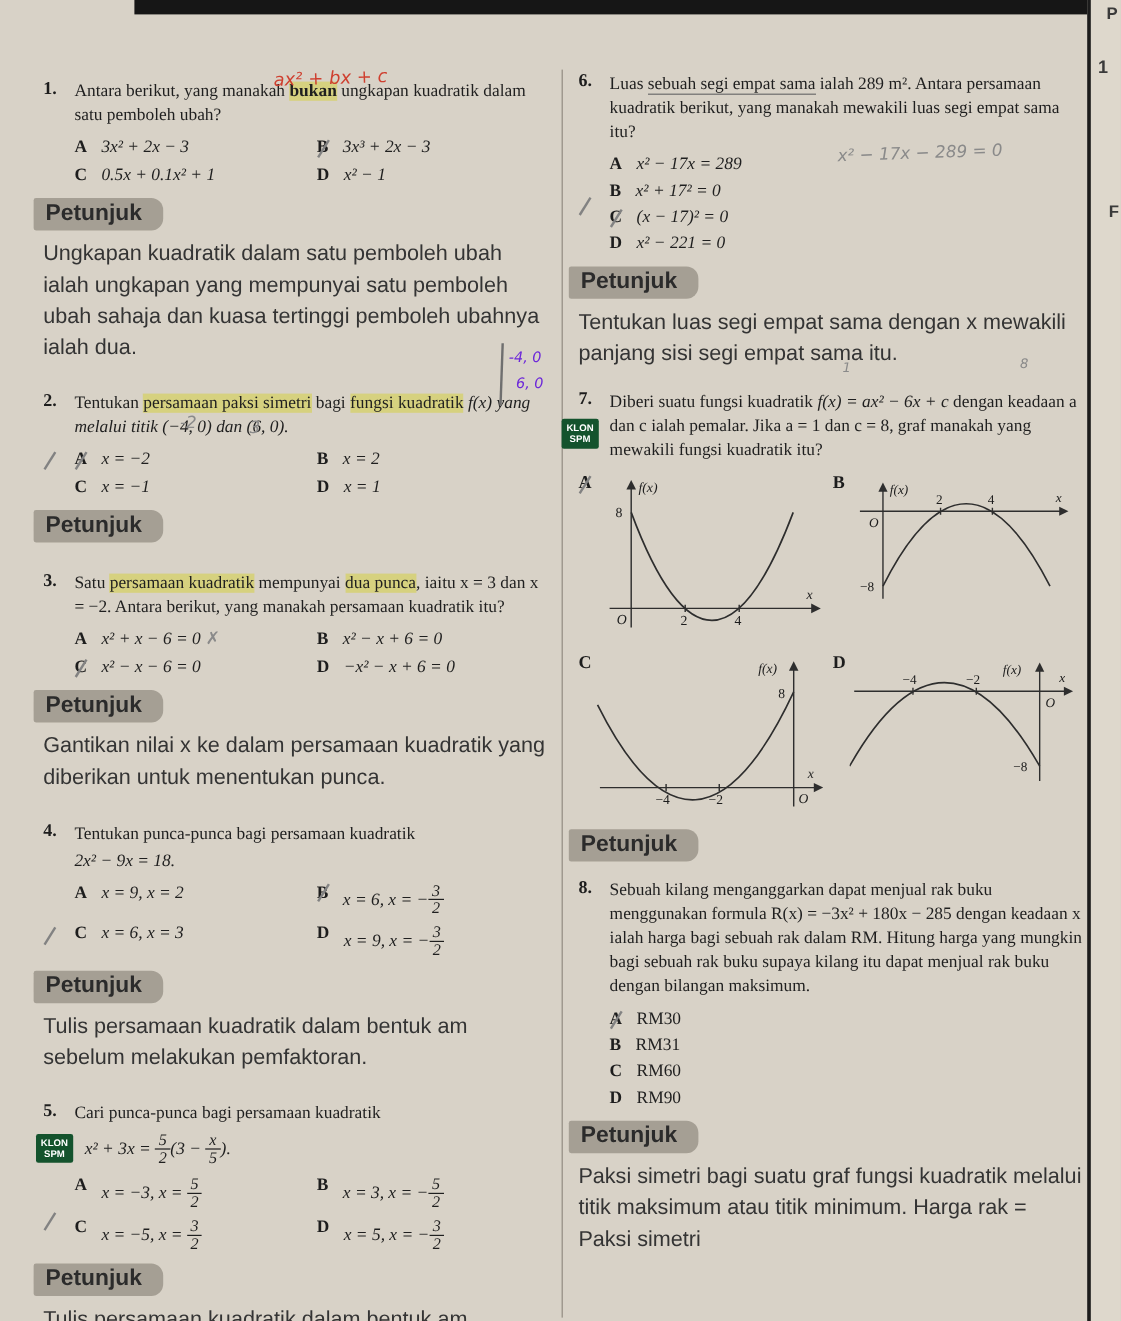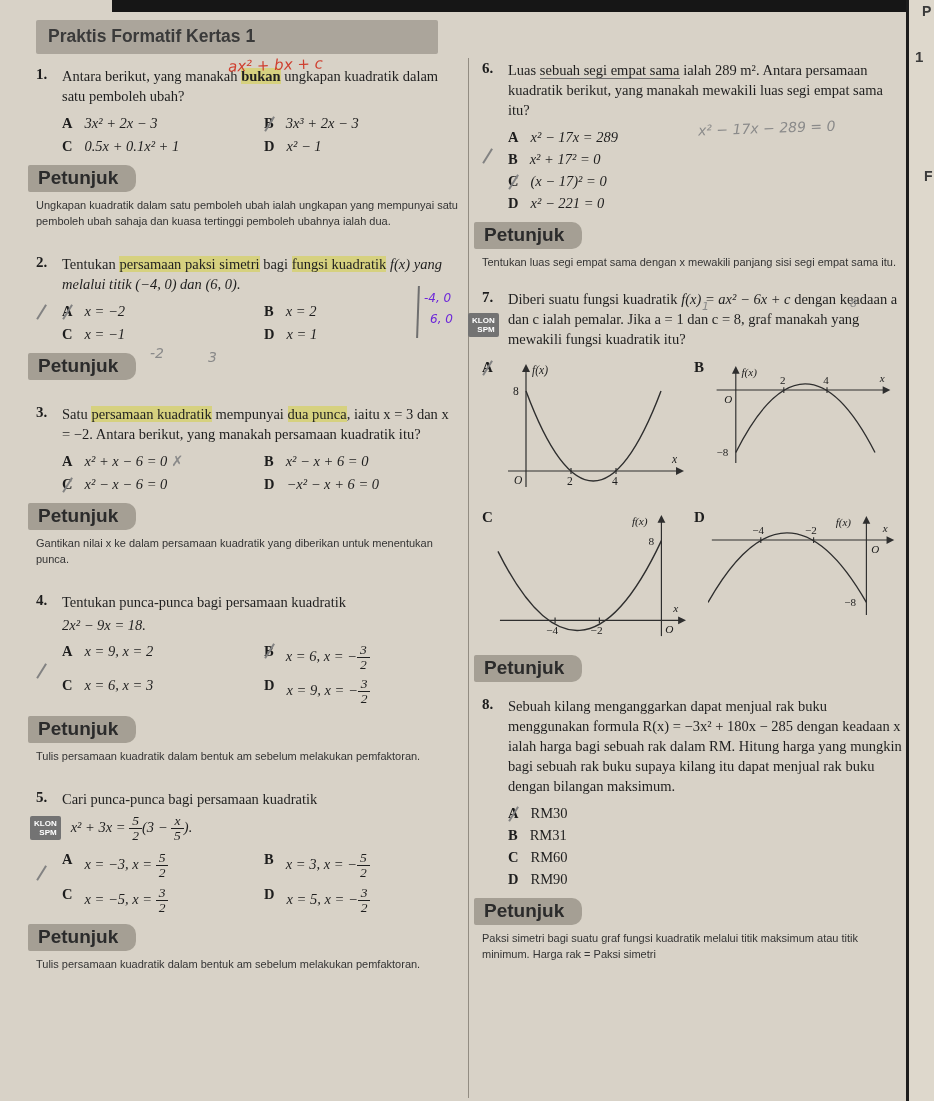--- a/index.html
+++ b/index.html
@@ -29,22 +29,22 @@
   .ot{font-size:14.5px;color:#1f1f1f}
   .math{font-style:italic}
   .eqline{margin:5px 0 9px 26px;font-size:14.5px;color:#1f1f1f}
   .q5eq{display:flex;gap:10px;align-items:center;margin-left:-6px}
   .frac{display:inline-block;vertical-align:-0.55em;text-align:center;line-height:1.02;font-size:13.5px}
   .frac .num{display:block;border-bottom:1.2px solid #1f1f1f;padding:0 3px}
   .frac .den{display:block;padding:0 3px}
   .pet{margin:8px 0 0 -8px}
   .petlabel{display:inline-block;background:#a59f94;color:#2b2b2b;font-family:"Liberation Sans",sans-serif;
             font-weight:bold;font-size:19px;padding:2px 18px 3px 10px;border-radius:2px 10px 10px 2px}
-  .pettext{margin:6px 0 0 8px;font-family:"Liberation Sans",sans-serif;font-size:11px;line-height:1.45;color:#343434}
-  .klon{display:inline-flex;flex-direction:column;align-items:flex-end;background:#737373;color:#fff;
+  .pettext{margin:6px 0 0 8px;font-family:"Liberation Sans",sans-serif;font-size:18px;line-height:1.45;color:#343434}
+  .klon{display:inline-flex;flex-direction:column;align-items:center;background:#14532d;color:#fff;
         font-family:"Liberation Sans",sans-serif;font-weight:bold;font-size:8px;line-height:1.15;
         padding:3px 4px;border-radius:2px;flex:0 0 auto}
   .abs-badge{position:absolute;left:-14px;top:24px}
   .graphs{display:grid;grid-template-columns:1fr 1fr;gap:12px 4px;margin:10px 0 4px 0}
   .gcell{display:flex;gap:3px;align-items:flex-start}
   .glabel{font-weight:bold;font-size:15px;color:#1d1d1d;position:relative}
   svg .ax{stroke:#2e2e2e;stroke-width:1.2;fill:none}
   svg .ah{fill:#2e2e2e}
   svg .curve{stroke:#2e2e2e;stroke-width:1.4;fill:none}
   svg text{font-size:11.5px;fill:#1c1c1c;font-family:"Liberation Serif",serif}
@@ -64,21 +64,20 @@
 
   <div class="topbar"></div>
   <div class="edgestrip"></div>
   <div class="rightline"></div>
   <div class="divider"></div>
 
   <span class="edge-letter" style="left:922px;top:3px">P</span>
   <span class="edge-letter" style="left:915px;top:48px;font-size:15px">1</span>
   <span class="edge-letter" style="left:924px;top:168px">F</span>
 
-  <div class="title">Praktis Formatif Kertas 1</div>
 
   <div class="col-left">
 
     <section class="q">
       <div class="qhead">
         <span class="qnum">1.</span>
         <p class="qtext"><span>Antara berikut, yang manakah </span><span class="hl b">bukan</span><span> ungkapan kuadratik dalam satu pemboleh ubah?</span></p>
       </div>
       <div class="opts">
         <div class="opt">

